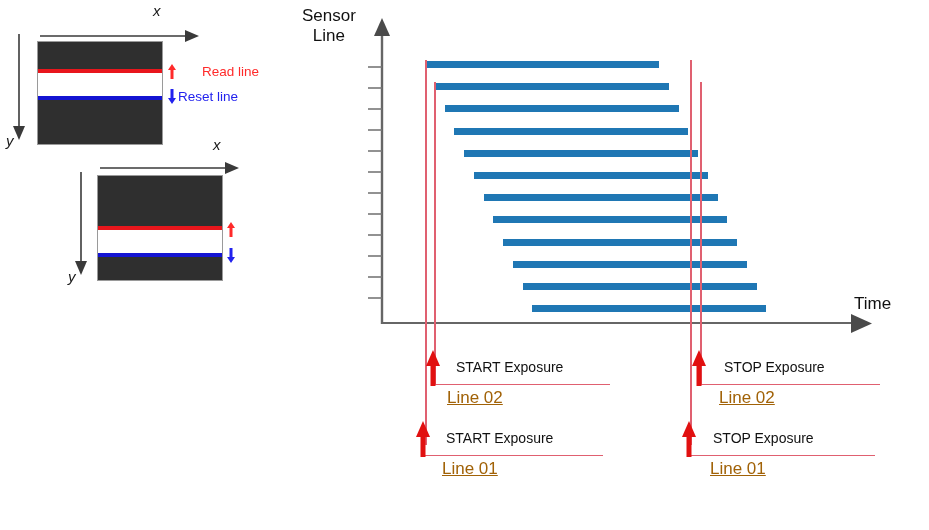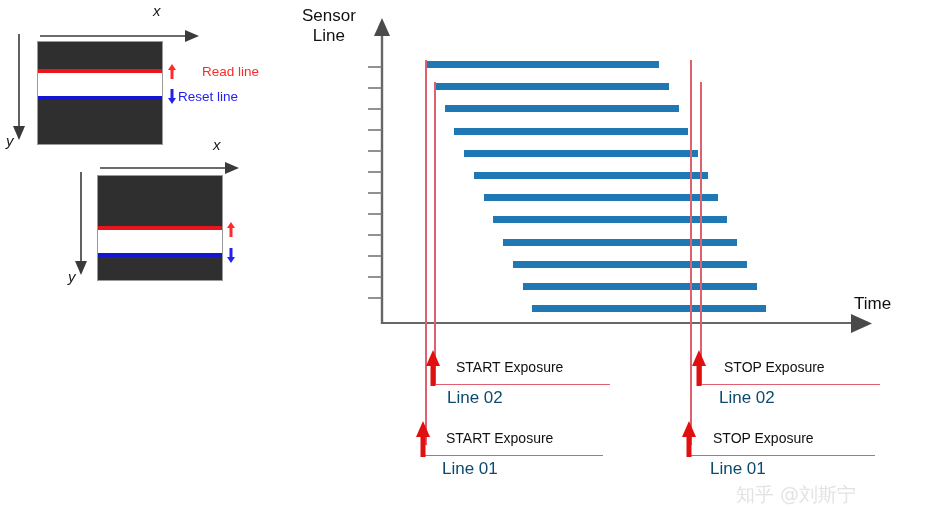--- a/index.html
+++ b/index.html
@@ -23,21 +23,21 @@
   .legend-read{color:#ff2a2a;}
   .legend-reset{color:#2222ee;}
 
   
   .axis-title{position:absolute;font-size:17px;color:#111;line-height:1.15;white-space:pre-line;text-align:center;}
   .bar{position:absolute;height:7px;background:#1f77b4;}
   .vline{position:absolute;width:1.5px;background:#e06070;}
   .hline{position:absolute;height:1.2px;background:#e06070;}
 
   .callout{position:absolute;font-size:14px;color:#111;white-space:nowrap;}
-  .callout-sub{position:absolute;font-size:17px;color:#0c4a6e;white-space:nowrap;}
+  .callout-sub{position:absolute;font-size:17px;color:#a16207;white-space:nowrap;text-decoration:underline;}
 
   .watermark{position:absolute;font-size:19px;color:#e3e3e3;white-space:nowrap;
              font-family:"DejaVu Sans", sans-serif;}
   svg{display:block;overflow:visible;}
 </style>
 </head>
 <body>
 
 <div class="stage">
 
@@ -163,15 +163,14 @@
 
   <div class="callout" style="left:446px;top:430px;">START Exposure</div>
   <div class="callout-sub" style="left:442px;top:459px;">Line 01</div>
 
   <div class="callout" style="left:724px;top:359px;">STOP Exposure</div>
   <div class="callout-sub" style="left:719px;top:388px;">Line 02</div>
 
   <div class="callout" style="left:713px;top:430px;">STOP Exposure</div>
   <div class="callout-sub" style="left:710px;top:459px;">Line 01</div>
 
-  <div class="watermark" style="left:736px;top:482px;">知乎 @刘斯宁</div>
 
 </div>
 
 </body></html>

